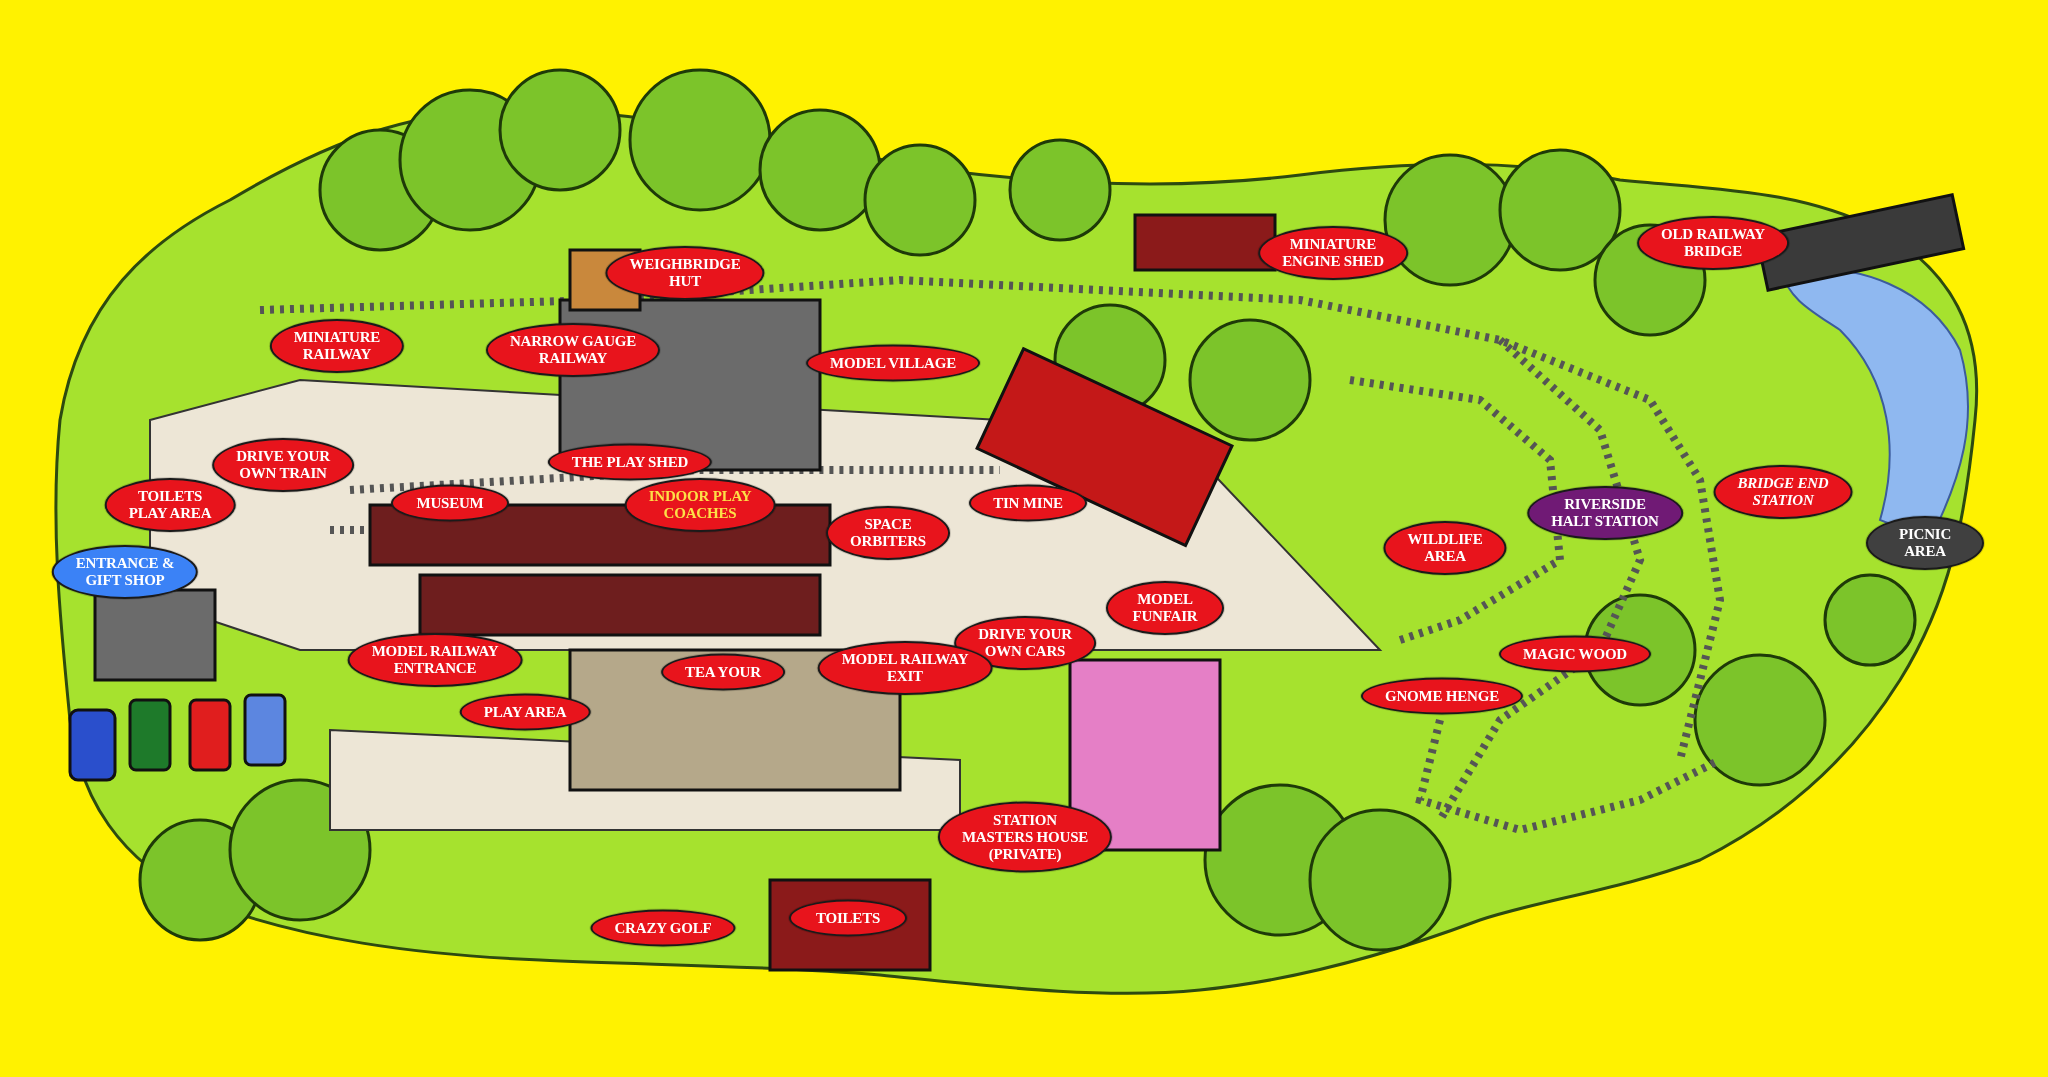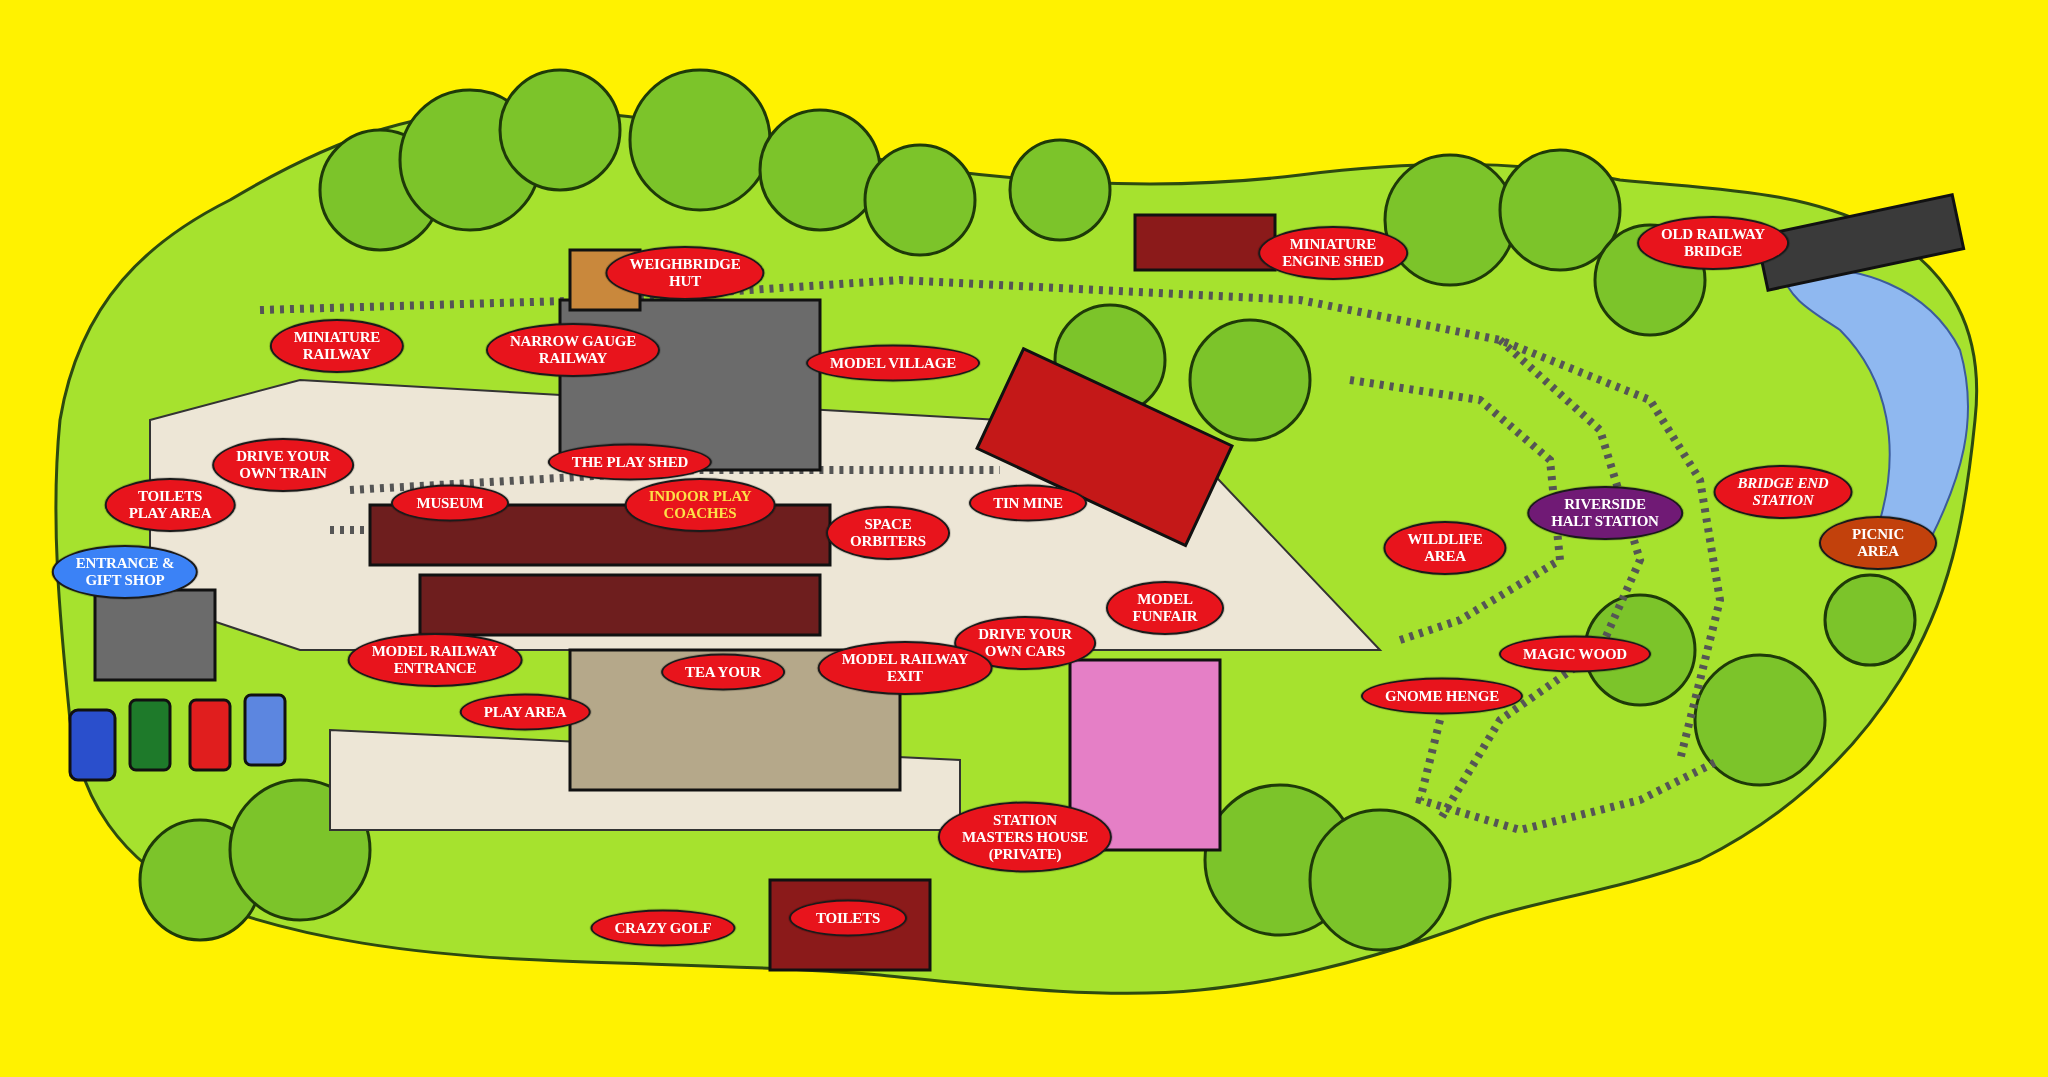--- a/index.html
+++ b/index.html
@@ -122,21 +122,21 @@
       <div class="label" style="left: 888px; top: 533px; background: rgb(232, 20, 28); color: rgb(255, 255, 255);">SPACE
 ORBITERS</div>
       <div class="label" style="left: 125px; top: 572px; background: #3b82f6; color: rgb(255, 255, 255);">ENTRANCE &amp;
 GIFT SHOP</div>
       <div class="label" style="left: 1445px; top: 548px; background: rgb(232, 20, 28); color: rgb(255, 255, 255);">WILDLIFE
 AREA</div>
       <div class="label" style="left: 1605px; top: 513px; background: #701a75; color: rgb(255, 255, 255);">RIVERSIDE
 HALT STATION</div>
       <div class="label" style="left: 1783px; top: 492px; background: rgb(232, 20, 28); color: rgb(255, 255, 255); font-style: italic;">BRIDGE END
 STATION</div>
-      <div class="label" style="left: 1878px; top: 543px; background: #c2410c; color: rgb(255, 255, 255);">PICNIC
+      <div class="label" style="left: 1925px; top: 543px; background: #404040; color: rgb(255, 255, 255);">PICNIC
 AREA</div>
       <div class="label" style="left: 1165px; top: 608px; background: rgb(232, 20, 28); color: rgb(255, 255, 255);">MODEL
 FUNFAIR</div>
       <div class="label" style="left: 1025px; top: 643px; background: rgb(232, 20, 28); color: rgb(255, 255, 255);">DRIVE YOUR
 OWN CARS</div>
       <div class="label" style="left: 435px; top: 660px; background: rgb(232, 20, 28); color: rgb(255, 255, 255);">MODEL RAILWAY
 ENTRANCE</div>
       <div class="label" style="left: 723px; top: 672px; background: rgb(232, 20, 28); color: rgb(255, 255, 255);">TEA YOUR</div>
       <div class="label" style="left: 905px; top: 668px; background: rgb(232, 20, 28); color: rgb(255, 255, 255);">MODEL RAILWAY
 EXIT</div>

